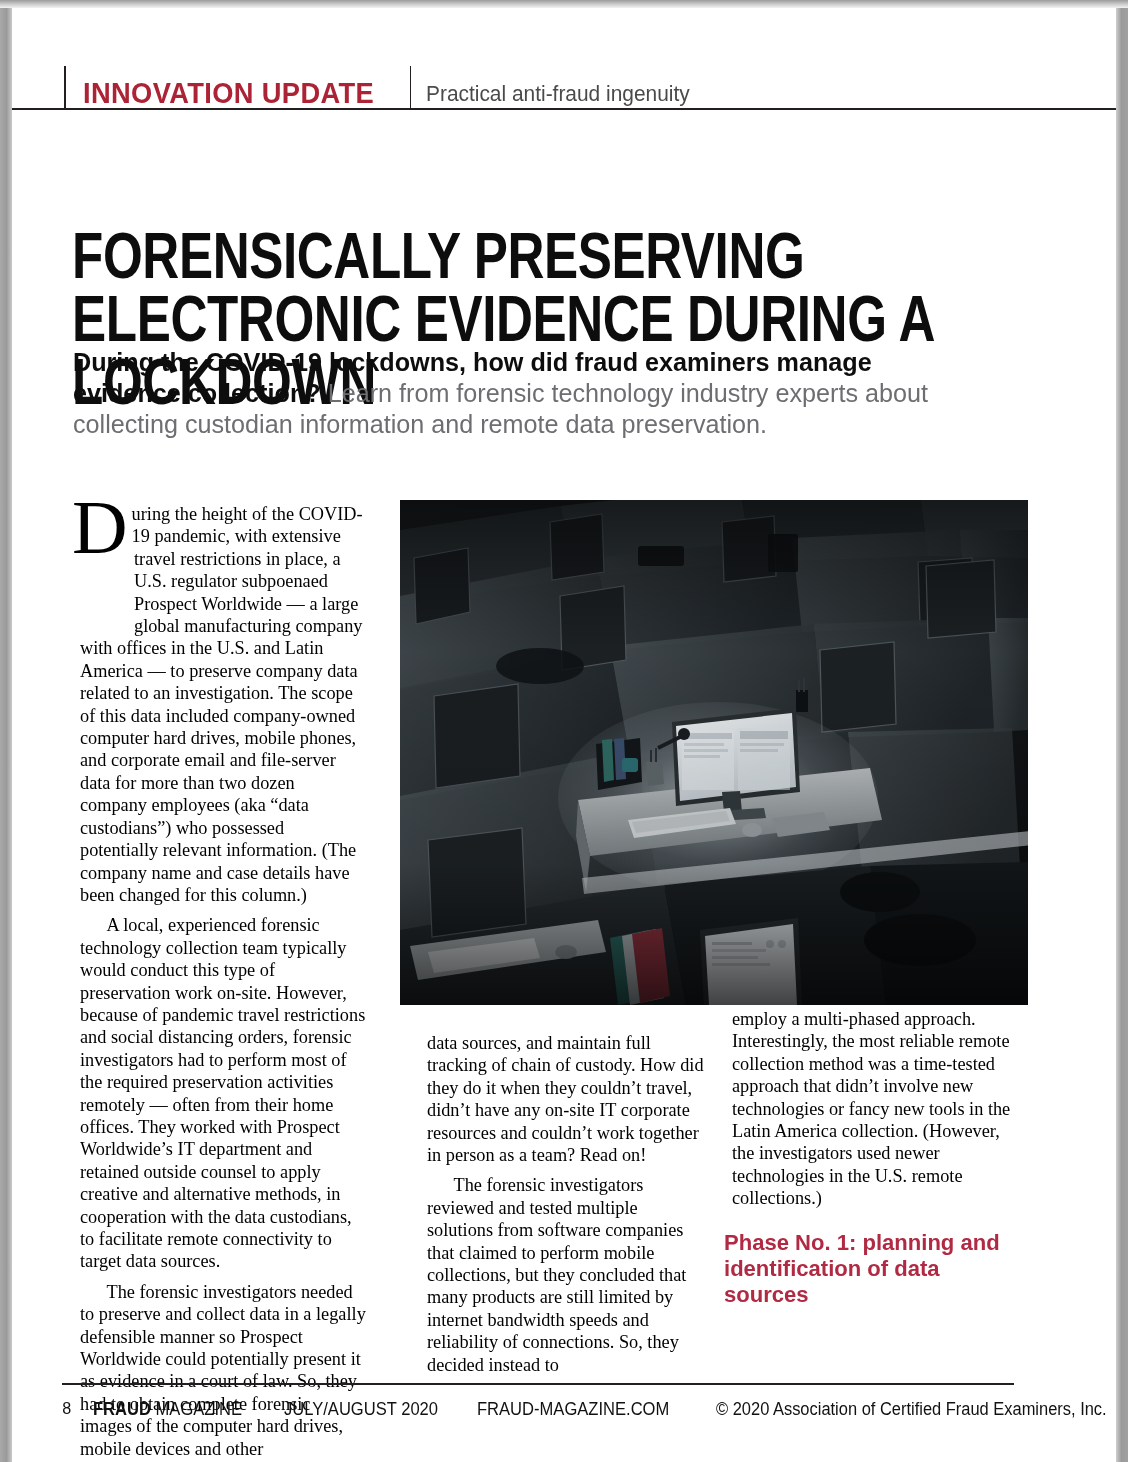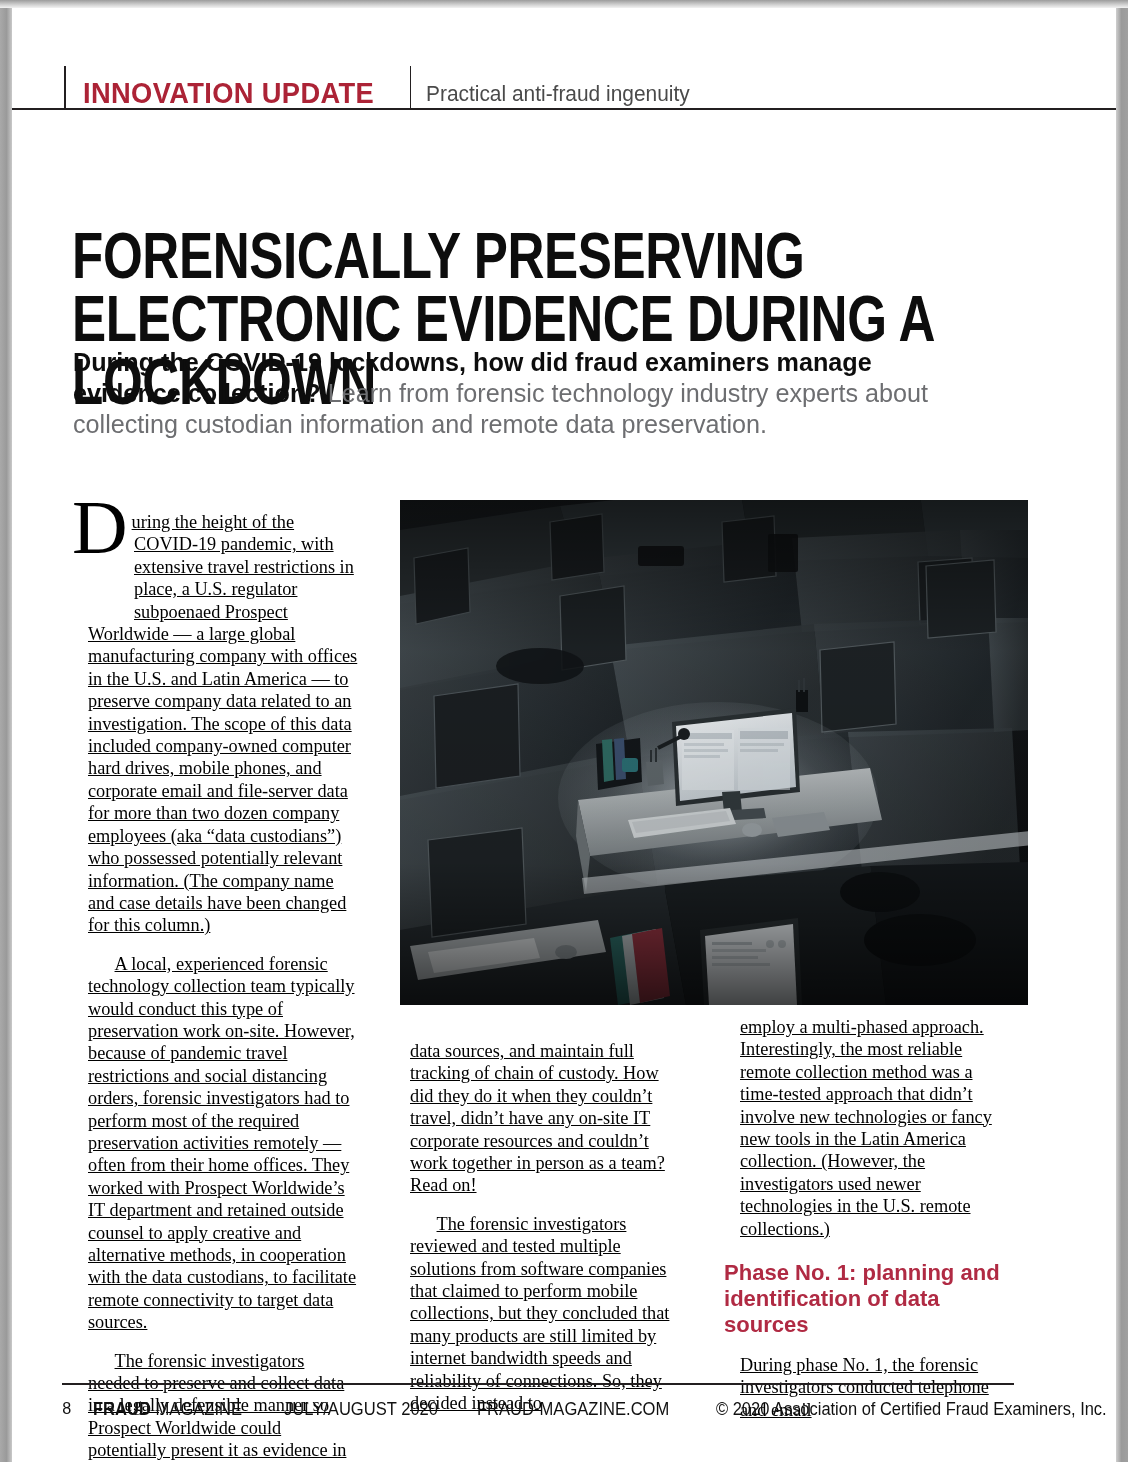--- a/index.html
+++ b/index.html
@@ -141,25 +141,25 @@
   
   .col {
     position: absolute;
     font-family: "Liberation Serif", serif;
     font-size: 18.3px;
     line-height: 22.4px;
     color: #000000;
     text-align: left;
     hyphens: none;
   }
-  .col p { margin: 16px; text-indent: 1.45em; text-decoration: underline; }
+  .col p { margin: 8px; text-indent: 1.45em; }
   .col p.first { text-indent: 0; }
 
   #col1 { left: 72px; top: 495px; width: 302px; }
-  #col2 { left: 394px; top: 1024px; width: 295px; }
+  #col2 { left: 419px; top: 1024px; width: 295px; }
   #col3 { left: 724px; top: 1000px; width: 300px; }
 
   .dropcap {
     float: left;
     font-family: "Liberation Serif", serif;
     font-size: 77px;
     line-height: 60px;
     font-weight: normal;
     color: #000;
     margin: 2px 4px -4px 0;
@@ -426,21 +426,20 @@
   </div>
 
   <div class="col" id="col2">
     <p class="first">data sources, and maintain full tracking of chain of custody. How did they do it when they couldn’t travel, didn’t have any on-site IT corporate resources and couldn’t work together in person as a team? Read on!</p>
     <p>The forensic investigators reviewed and tested multiple solutions from software companies that claimed to perform mobile collections, but they concluded that many products are still limited by internet bandwidth speeds and reliability of connections. So, they decided instead to</p>
   </div>
 
   <div class="col" id="col3">
     <p class="first">employ a multi-phased approach. Interestingly, the most reliable remote collection method was a time-tested approach that didn’t involve new technologies or fancy new tools in the Latin America collection. (However, the investigators used newer technologies in the U.S. remote collections.)</p>
     <div class="subhead">Phase No. 1: planning and identification of data sources</div>
-    <p class="first">During phase No. 1, the forensic investigators conducted telephone and email</p>
   </div>
 
   <div class="footer-rule"></div>
   <div class="footer">
     <span class="f-page">8</span>
     <span class="f-mag"><b>FRAUD</b>&nbsp;<span class="light">MAGAZINE</span></span>
     <span class="f-issue">JULY/AUGUST 2020</span>
     <span class="f-url">FRAUD-MAGAZINE.COM</span>
     <span class="f-copy">© 2020 Association of Certified Fraud Examiners, Inc.</span>
   </div>

